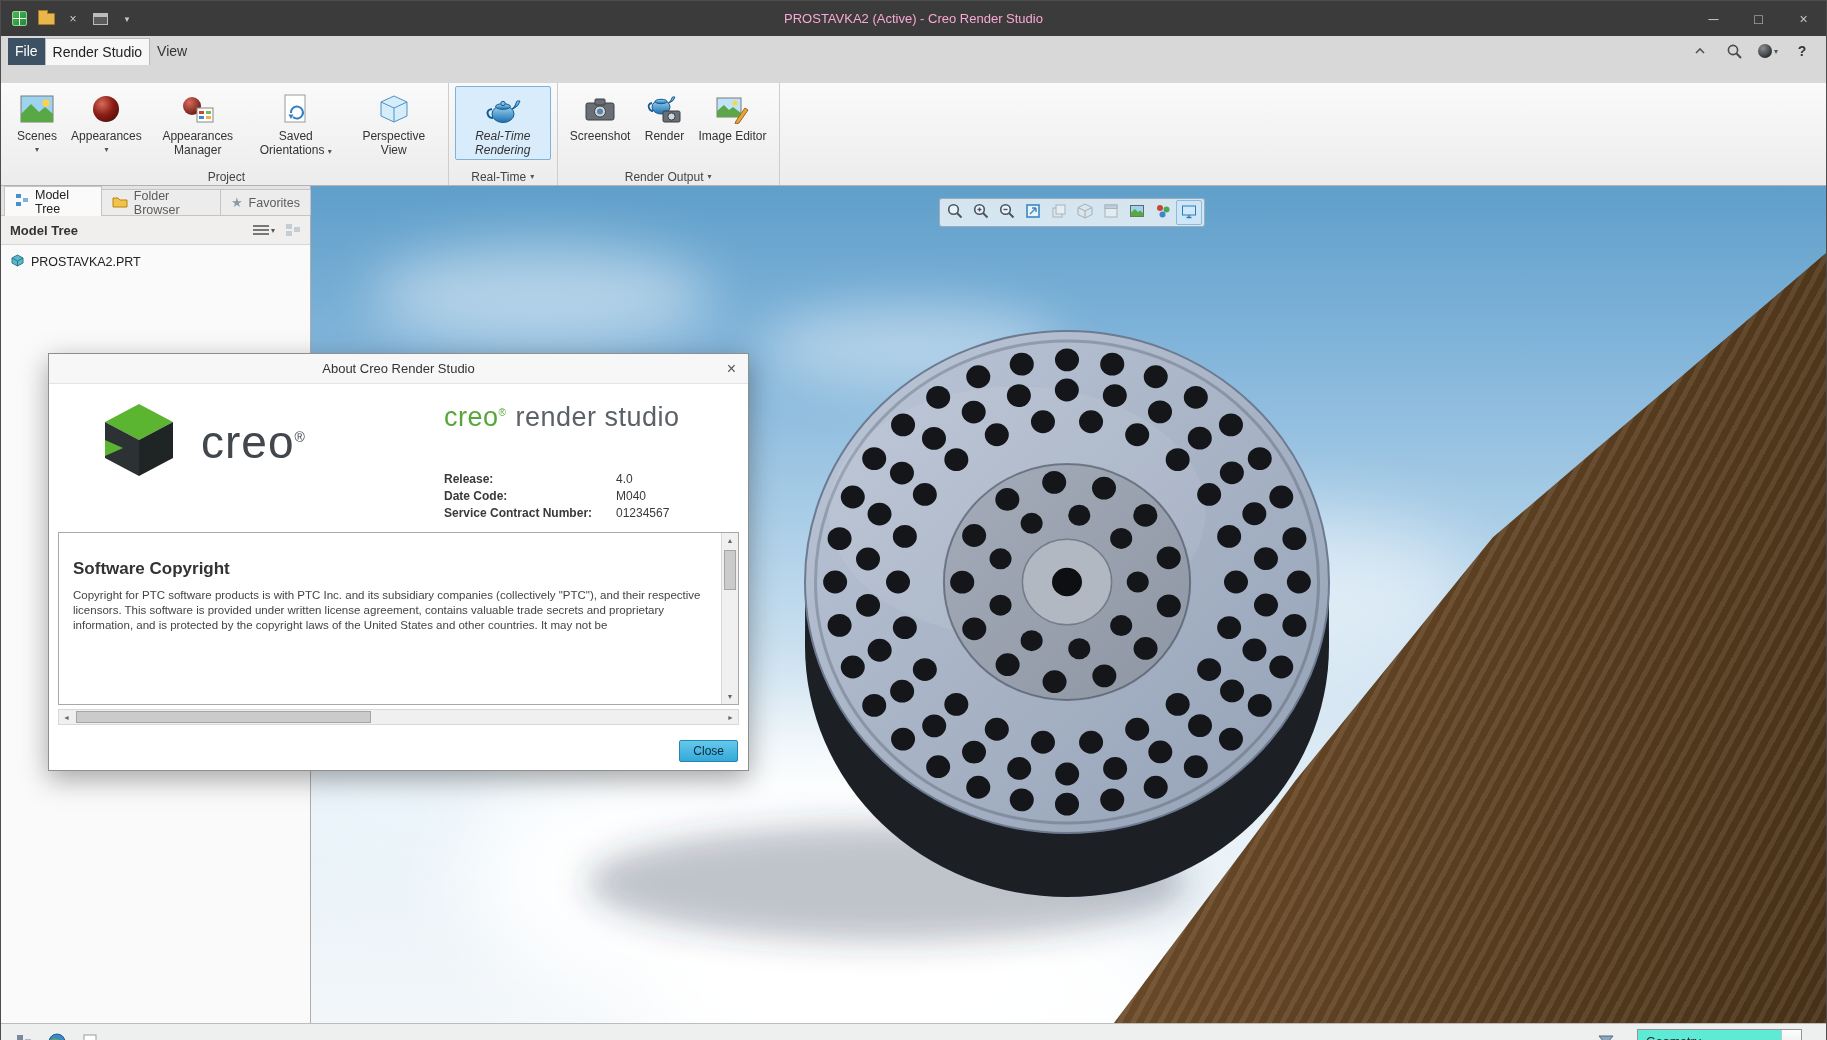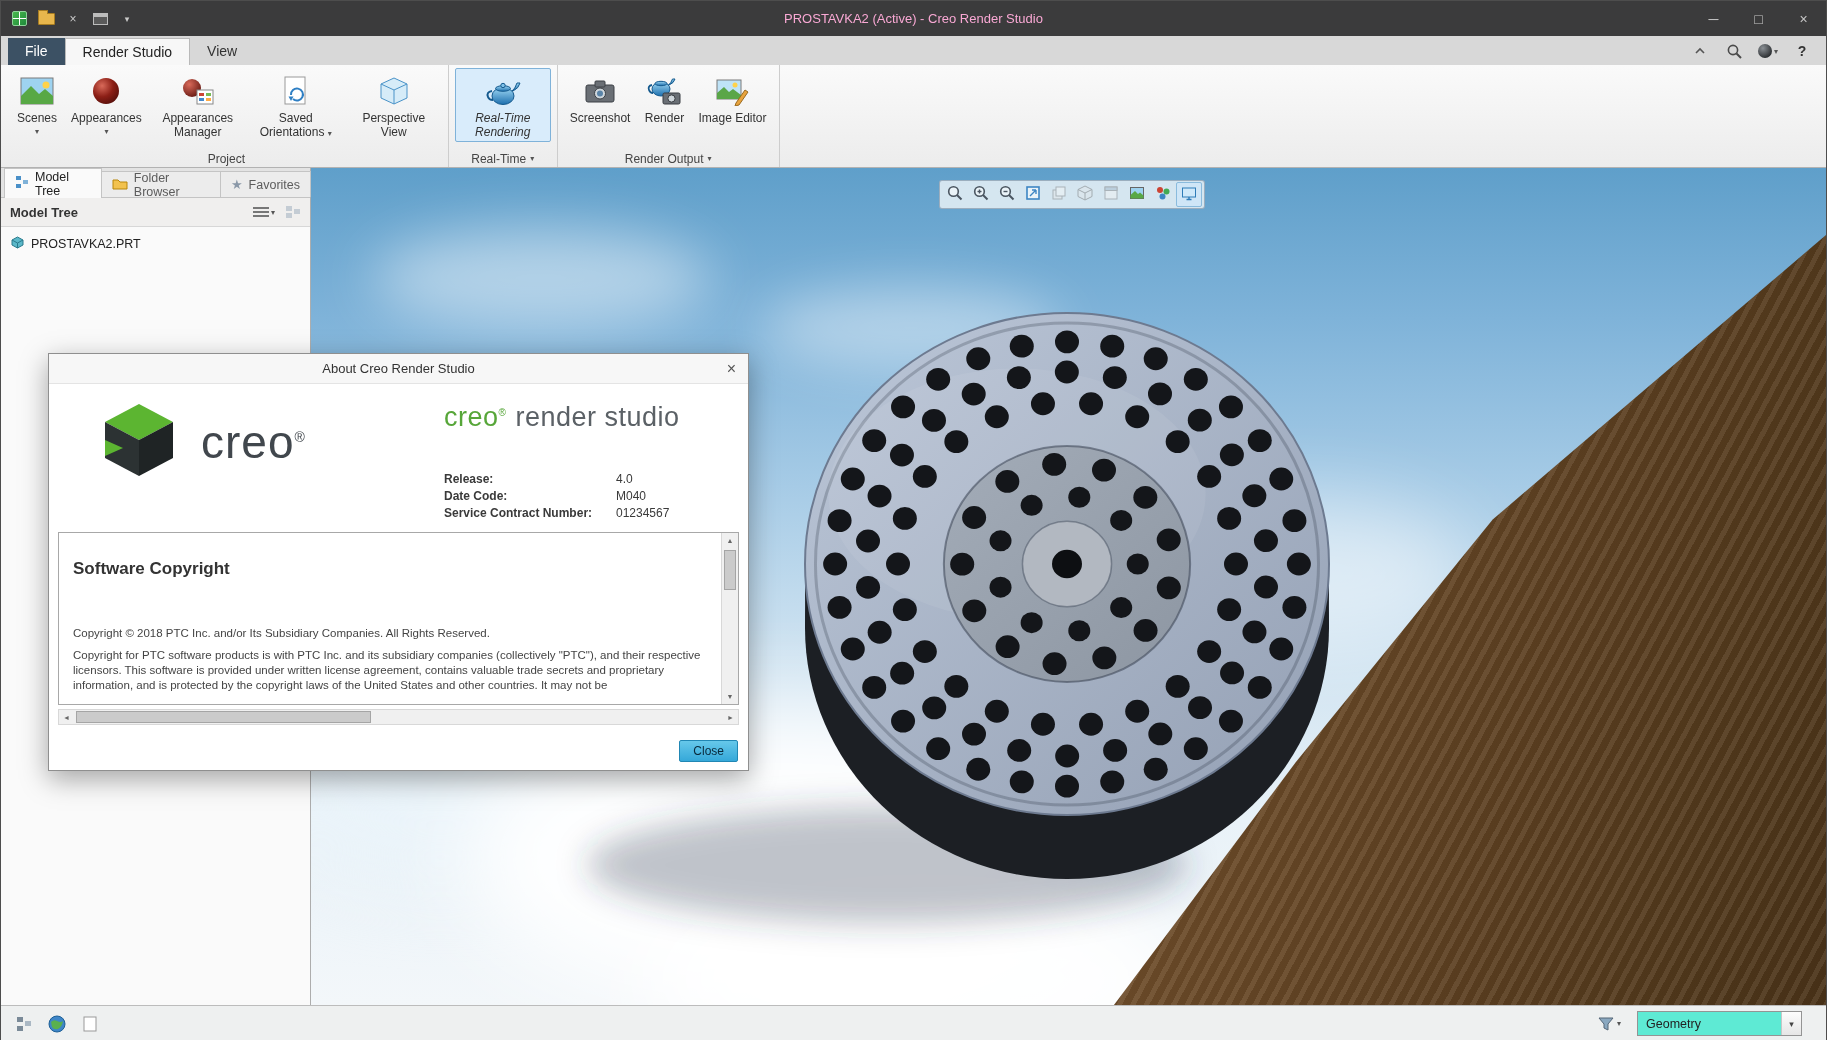--- a/index.html
+++ b/index.html
@@ -21,32 +21,32 @@
   .qai-win { width:15px; height:12px; border:1px solid #bcbcbc; background:#5a5a5a; position:relative; }
   .qai-win::before { content:""; position:absolute; left:0; right:0; top:0; height:3px; background:#bcbcbc; }
   .qai-caret { font-size:9px; }
   .title { position:absolute; left:0; right:0; top:0; height:35px; line-height:35px; text-align:center;
     color:#f9a8d4; font-size:13px; pointer-events:none; }
   .winctl { margin-left:auto; display:flex; z-index:2; }
   .wbtn { width:45px; height:35px; display:flex; align-items:center; justify-content:center; color:#c6c6c6; font-size:14px; }
 
   
   .tabrow { height:29px; background:#d8d8d8; display:flex; align-items:flex-end; position:relative; flex:0 0 29px; }
-  .tab { height:27px; line-height:27px; padding:0 17px; font-size:14px; color:#333; cursor:default; }
+  .tab { height:27px; line-height:27px; padding:0 7px; font-size:14px; color:#333; cursor:default; }
   .tab-file { background:#3c5164; color:#fff; margin-left:7px; }
   .tab-active { background:#f7f7f7; border:1px solid #b9b9b9; border-bottom:none; color:#222; }
   .tabrow-right { position:absolute; right:14px; top:3px; display:flex; gap:14px; align-items:center; height:24px; }
   .tri { width:20px; height:20px; display:flex; align-items:center; justify-content:center; color:#444; }
   .sphere { width:14px; height:14px; border-radius:50%; background:radial-gradient(circle at 35% 30%,#8a8f94,#2b2e31 75%); display:inline-block; }
   .tri .tiny-caret { font-size:8px; color:#555; margin-left:2px; }
   .tri-help { font-weight:bold; font-size:14px; color:#333; }
 
   
   .ribbon { height:103px; flex:0 0 103px; background:linear-gradient(#fafafa,#ececec);
-    border-bottom:1px solid #b2b2b2; display:flex; padding-left:4px; }
+    border-bottom:1px solid #b2b2b2; display:flex; padding-left:4px;margin-top:18px; }
   .rgroup { display:flex; flex-direction:column; padding:2px 5px 0; border-right:1px solid #cdcdcd; }
   .rbtns { flex:1; display:flex; align-items:flex-start; }
   .rbtn { display:flex; flex-direction:column; align-items:center; padding:3px 5px 1px; margin:1px;
     border:1px solid transparent; border-radius:2px; cursor:default; }
   .rbtn-selected { background:#d9ecfb; border-color:#7fb2d9;font-style:italic; }
   .ricon { width:40px; height:38px; display:flex; align-items:center; justify-content:center; margin-bottom:2px; }
   .rlabel { font-size:12px; color:#333; text-align:center; line-height:1.15; max-width:84px; }
   .rcaret-block { display:block; font-size:8px; color:#555; text-align:center; margin-top:1px; }
   .inline-caret { font-size:8px; color:#555; }
   .glabel { height:17px; display:flex; align-items:center; justify-content:center; gap:4px; font-size:12px; color:#444; }
@@ -668,21 +668,20 @@
         <div class="fields">
           <div class="frow"><span class="flabel">Release:</span><span class="fvalue">4.0</span></div>
           <div class="frow"><span class="flabel">Date Code:</span><span class="fvalue">M040</span></div>
           <div class="frow"><span class="flabel">Service Contract Number:</span><span class="fvalue">01234567</span></div>
         </div>
       </div>
 
       <div class="copy-box">
         <div class="copy-content">
           <h2>Software Copyright</h2>
-          <p class="cp1">Copyright © 2018 PTC Inc. and/or Its Subsidiary Companies. All Rights Reserved.</p>
           <p class="cp2">Copyright for PTC software products is with PTC Inc. and its subsidiary companies (collectively "PTC"), and their respective licensors. This software is provided under written license agreement, contains valuable trade secrets and proprietary information, and is protected by the copyright laws of the United States and other countries. It may not be</p>
         </div>
         <div class="vscroll">
           <span class="sarrow">▲</span>
           <div class="vtrack">
               <div class="vthumb"></div>
             </div>
           <span class="sarrow">▼</span>
         </div>
       </div>

